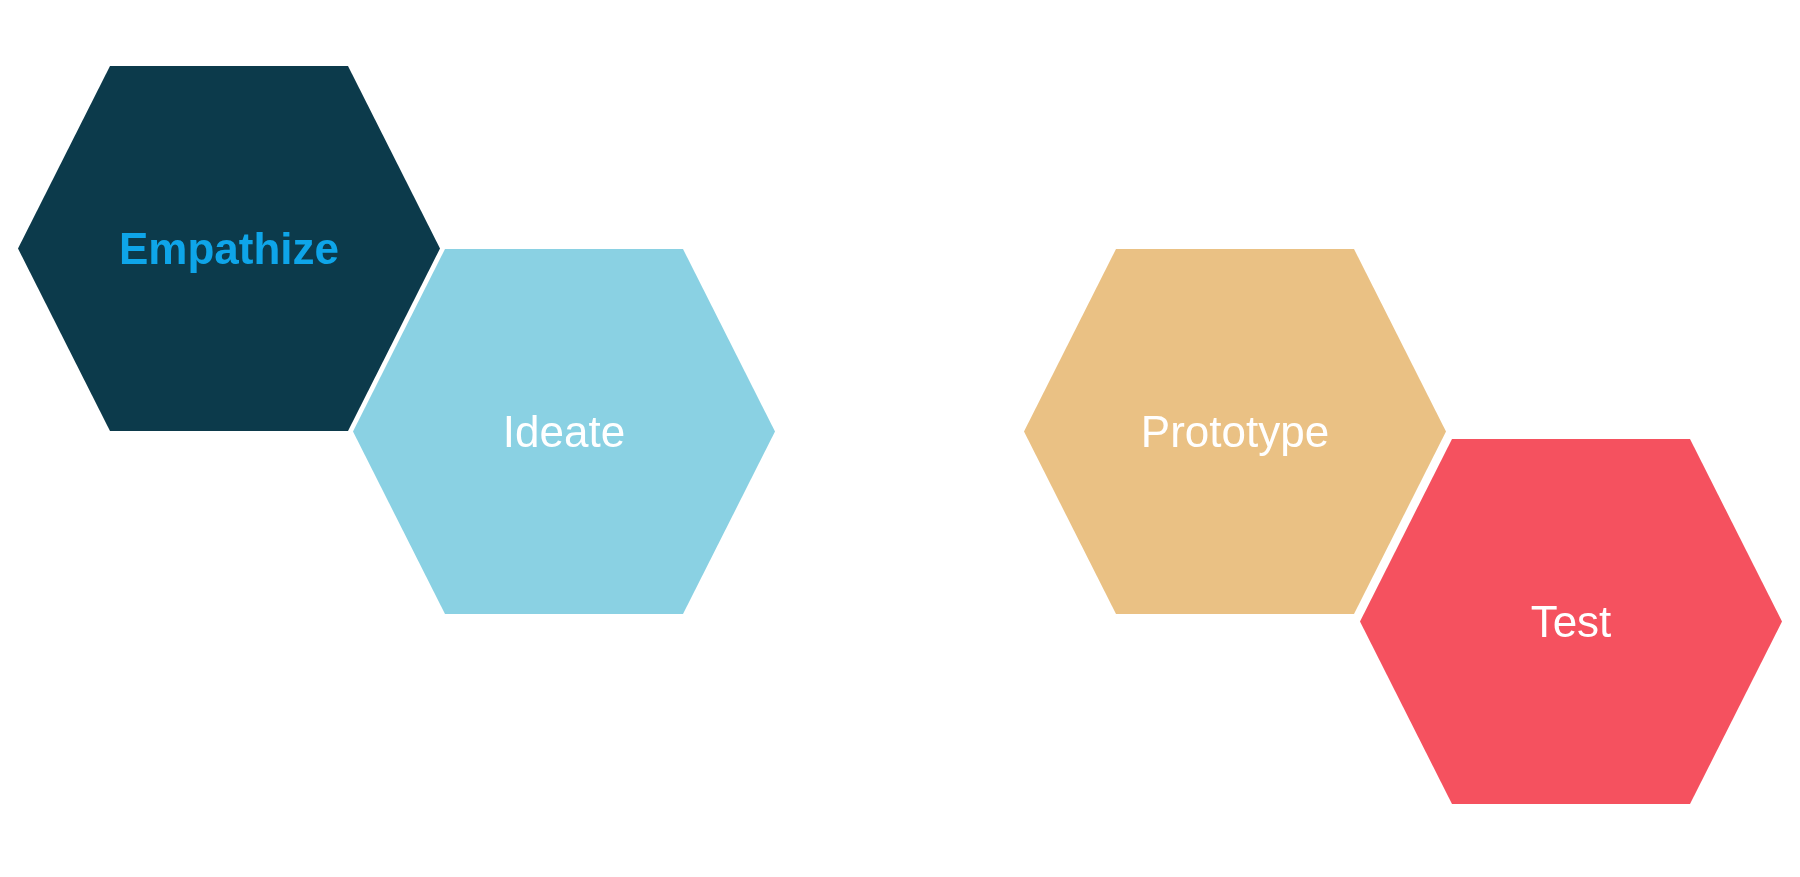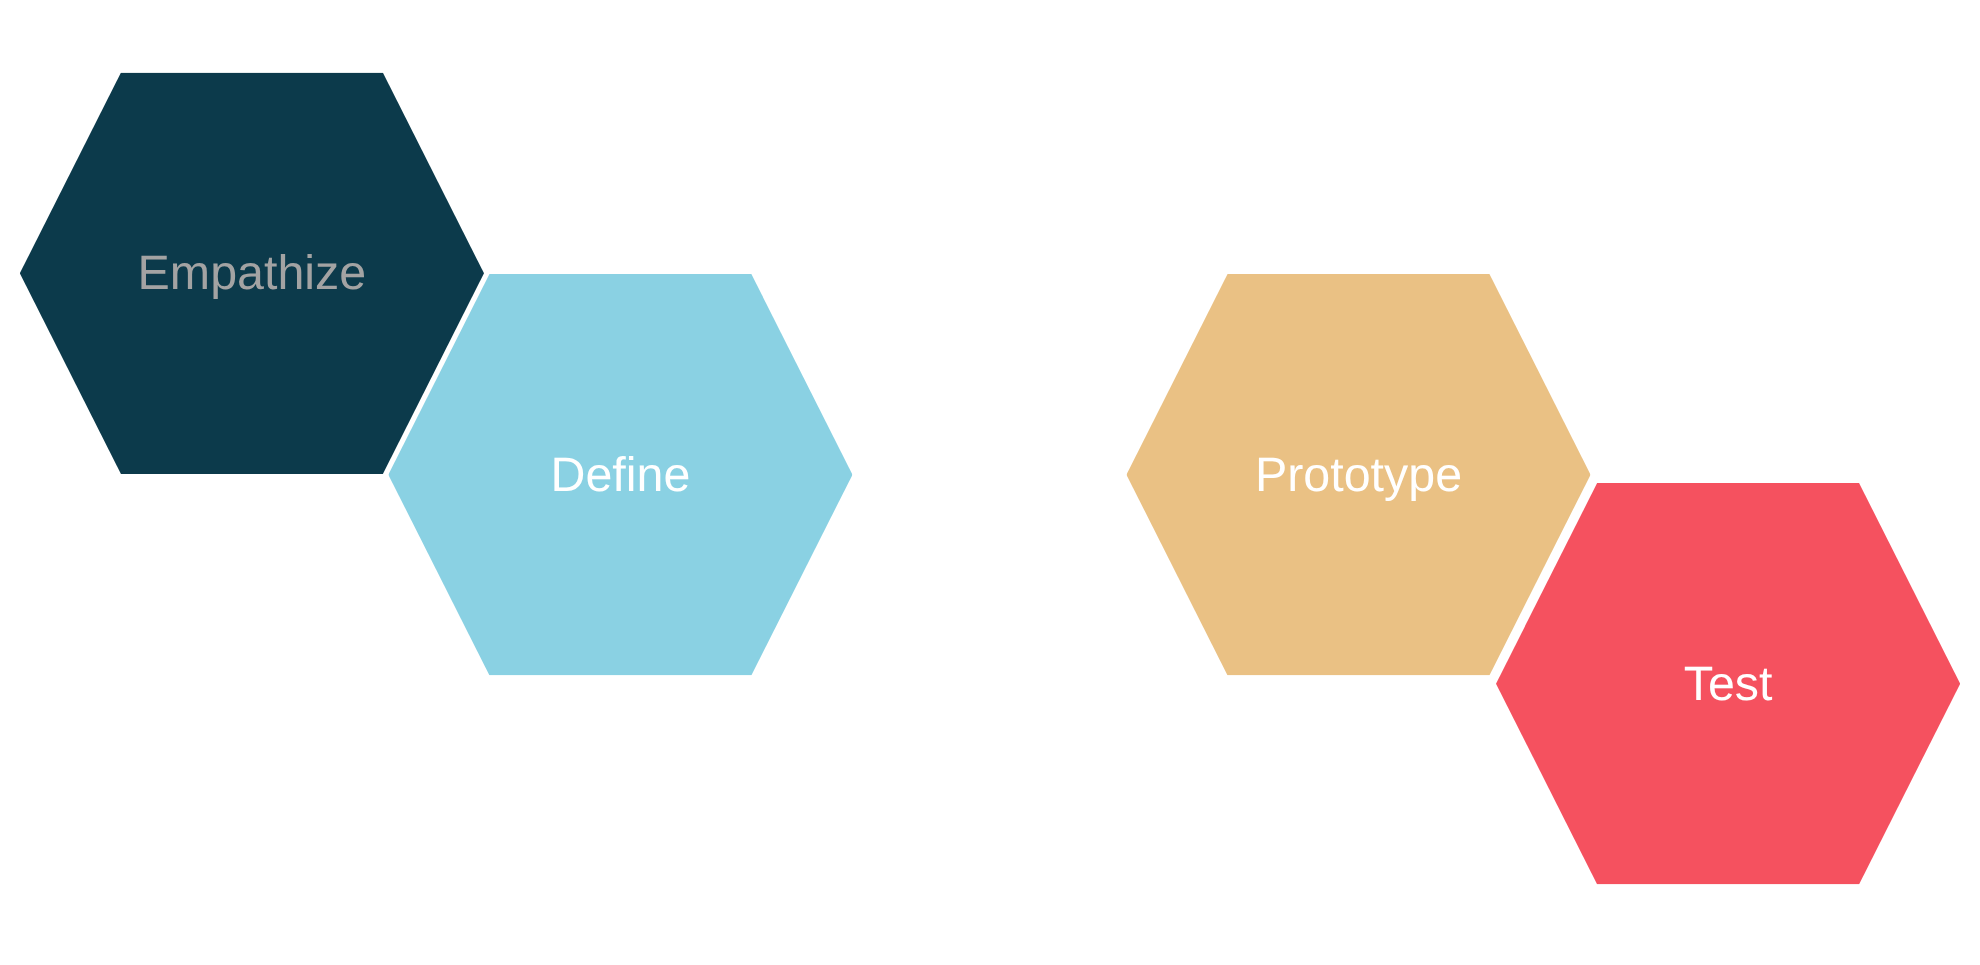--- a/index.html
+++ b/index.html
@@ -40,25 +40,25 @@
   .hex-2 { left: 689px;  top: 66px;  }
   .hex-3 { left: 1024px; top: 249px; }
   .hex-4 { left: 1360px; top: 439px; }
 </style>
 </head>
 <body>
 
 <div class="canvas" style="background-color: rgb(255, 255, 255);">
 
   <div class="hex hex-0" style="background-color: rgb(12, 58, 75);">
-    <span class="hex-label" style="color: #a3a3a3;">Empathize</span>
+    <span class="hex-label" style="color: #0ea5e9; font-weight: bold;">Empathize</span>
   </div>
 
   <div class="hex hex-1" style="background-color: rgb(138, 209, 227);">
-    <span class="hex-label" style="color: rgb(255, 255, 255);">Define</span>
+    <span class="hex-label" style="color: rgb(255, 255, 255);">Ideate</span>
   </div>
 
 
   <div class="hex hex-3" style="background-color: rgb(234, 193, 132);">
     <span class="hex-label" style="color: rgb(255, 255, 255);">Prototype</span>
   </div>
 
   <div class="hex hex-4" style="background-color: rgb(245, 81, 95);">
     <span class="hex-label" style="color: rgb(255, 255, 255);">Test</span>
   </div>

